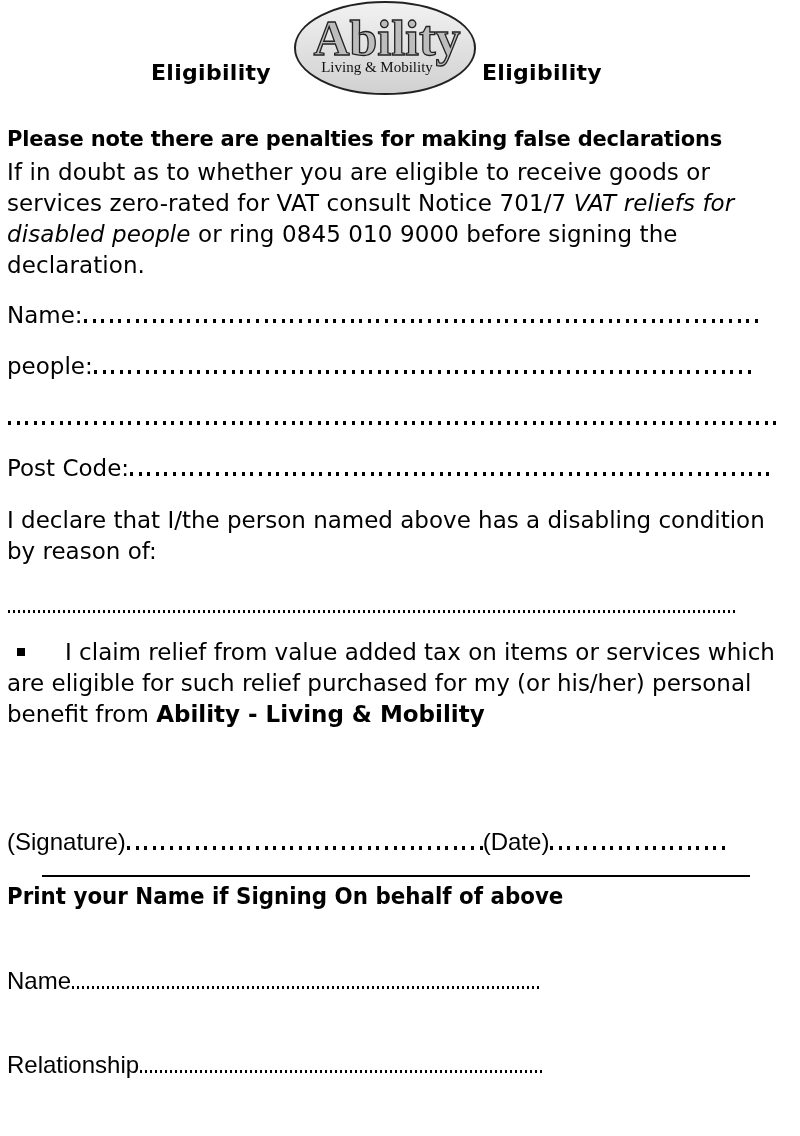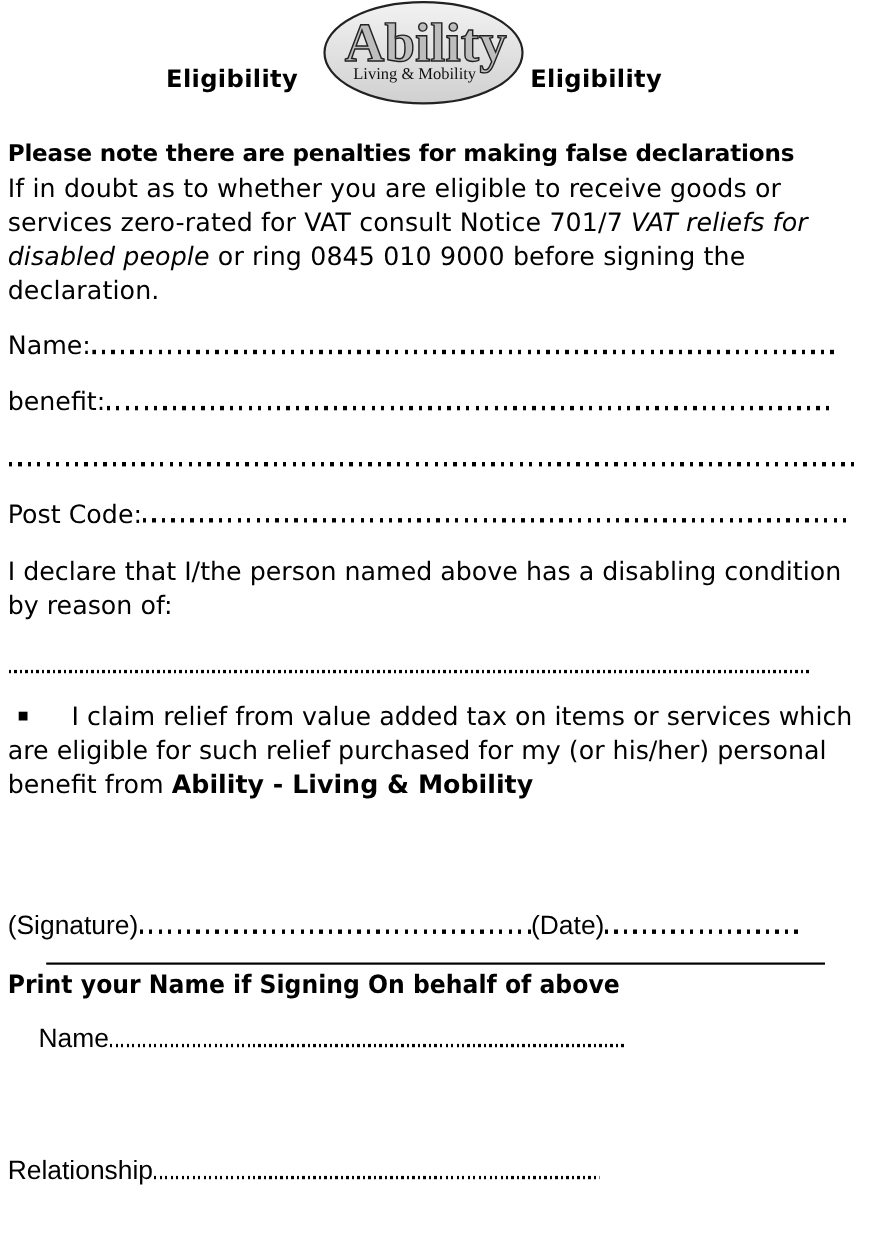--- a/index.html
+++ b/index.html
@@ -77,21 +77,21 @@
 <div class="abs title-word" style="left:482px;">Eligibility</div>
 
 <div class="abs warning">Please note there are penalties for making false declarations</div>
 
 <div class="intro"><span>If in doubt as to whether you are eligible to receive goods or services zero-rated for VAT consult Notice 701/7 </span><i>VAT reliefs for disabled people</i><span> or ring 0845 010 9000 before signing the declaration.</span></div>
 
 <div class="abs field" style="top:300px;">
   <span>Name:</span><span class="dots" style="width:678px;"></span>
 </div>
 <div class="abs field" style="top:351px;">
-  <span>benefit:</span><span class="dots" style="width:660px;"></span>
+  <span>people:</span><span class="dots" style="width:660px;"></span>
 </div>
 <div class="abs field" style="top:402px;">
   <span class="dots" style="width:770px;"></span>
 </div>
 <div class="abs field" style="top:453px;">
   <span>Post Code:</span><span class="dots" style="width:640px;"></span>
 </div>
 
 <div class="declare">I declare that I/the person named above has a disabling condition by reason of:</div>
 <div class="abs field" style="top:590px;">
@@ -101,19 +101,19 @@
 <div class="claim"><span class="bullet"></span><span>I claim relief from value added tax on items or services which are eligible for such relief purchased for my (or his/her) personal benefit from </span><b>Ability - Living &amp; Mobility</b></div>
 
 <div class="abs field narrow" style="top:800px;margin-top:27px;">
   <span>(Signature)</span><span class="dots" style="width:356px;"></span><span>(Date)</span><span class="dots" style="width:176px;"></span>
 </div>
 
 <div class="rule"></div>
 
 <div class="abs print-heading">Print your Name if Signing On behalf of above</div>
 
-<div class="abs field narrow" style="top:930px;margin-left:28px;">
+<div class="abs field narrow" style="top:966px;">
   <span>Name</span><span class="dots fine" style="width:470px;"></span>
 </div>
 
 <div class="abs field narrow" style="top:1050px;">
   <span>Relationship</span><span class="dots fine" style="width:405px;"></span>
 </div>
 
 </body></html>

